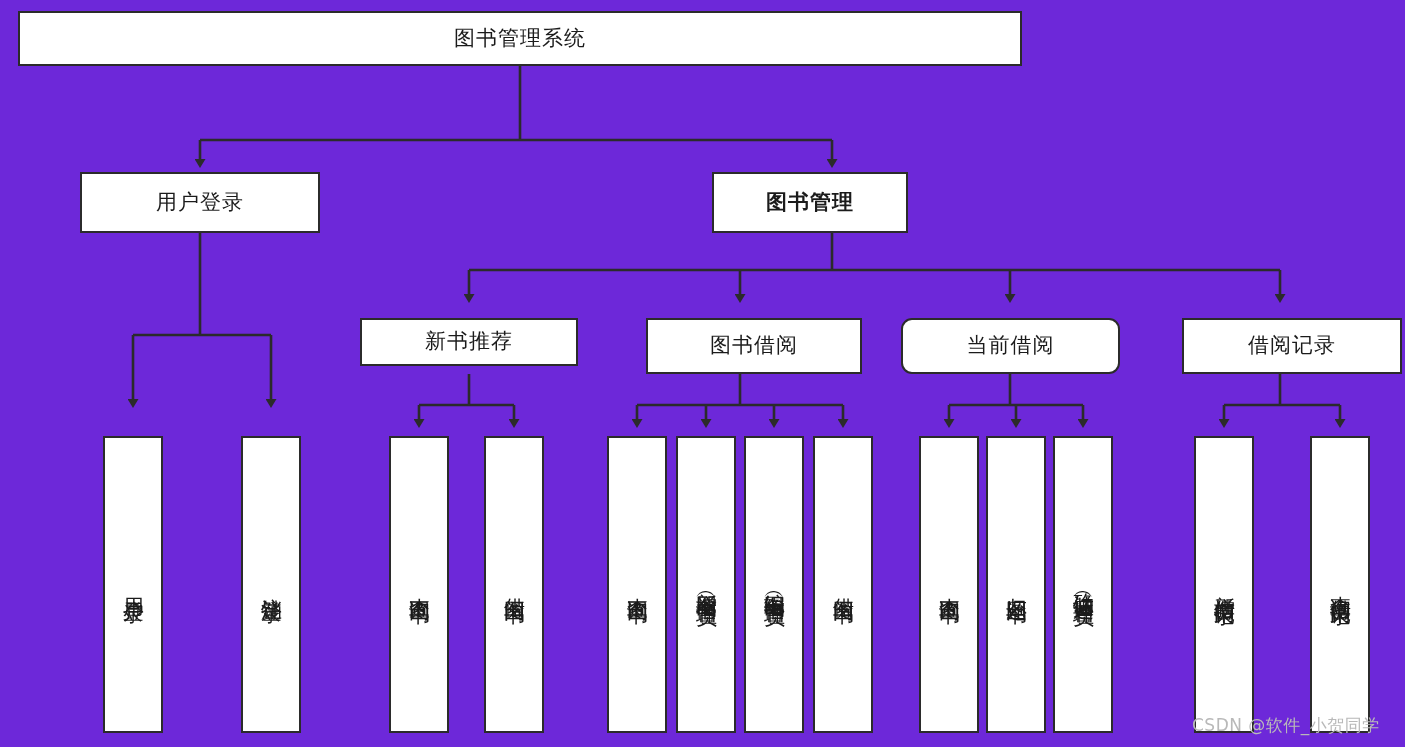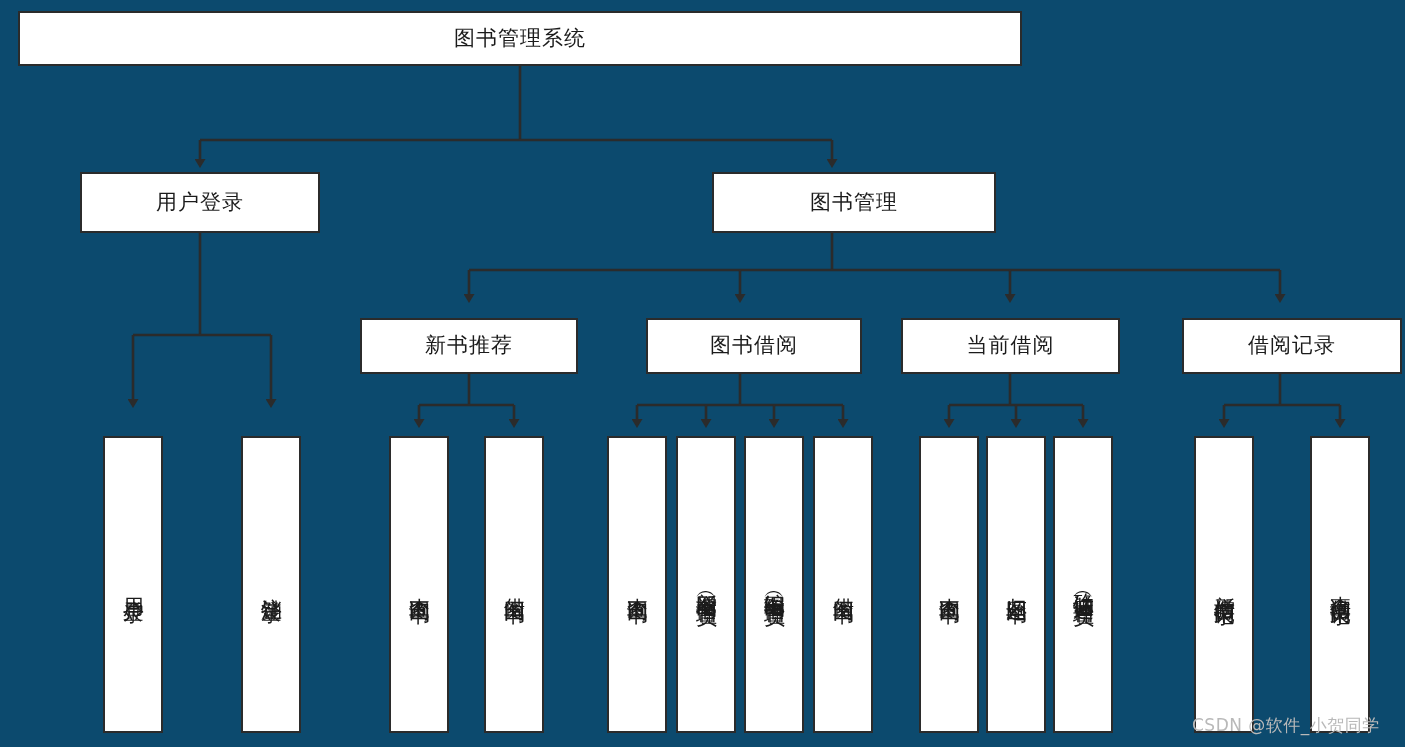--- a/index.html
+++ b/index.html
@@ -7,21 +7,21 @@
     padding: 0;
     background: #ffffff;
   }
   body {
     font-family: "DejaVu Sans", "Liberation Sans", sans-serif;
   }
   #canvas {
     position: relative;
     width: 1405px;
     height: 747px;
-    background: #0c4a6e;
+    background: #6d28d9;
     overflow: hidden;
   }
   svg.connectors {
     position: absolute;
     left: 0;
     top: 0;
     width: 1405px;
     height: 747px;
     pointer-events: none;
   }
@@ -119,31 +119,31 @@
     </g>
   </svg>
 
   <div class="node horizontal" style="left:18px; top:11px; width:1004px; height:55px;">
     <span>图书管理系统</span>
   </div>
 
   <div class="node horizontal" style="left:80px; top:172px; width:240px; height:61px;">
     <span>用户登录</span>
   </div>
-  <div class="node horizontal" style="left:712px; top:172px; width:284px; height:61px;">
+  <div class="node horizontal" style="left:712px; top:172px; width:196px; height:61px;font-weight:bold;">
     <span>图书管理</span>
   </div>
 
-  <div class="node horizontal" style="left:360px; top:318px; width:218px; height:56px;">
+  <div class="node horizontal" style="left:360px; top:318px; width:218px; height:48px;">
     <span>新书推荐</span>
   </div>
   <div class="node horizontal" style="left:632px; top:318px; width:216px; height:56px;margin-left:14px;">
     <span>图书借阅</span>
   </div>
-  <div class="node horizontal" style="left:901px; top:318px; width:219px; height:56px;">
+  <div class="node horizontal" style="left:901px; top:318px; width:219px; height:56px;border-radius:11px;">
     <span>当前借阅</span>
   </div>
   <div class="node horizontal" style="left:1170px; top:318px; width:220px; height:56px;margin-left:12px;">
     <span>借阅记录</span>
   </div>
 
   <div class="node vertical" style="left:103px; top:436px; width:60px; height:297px;">
     <span class="vtext">用户登录</span>
   </div>
   <div class="node vertical" style="left:241px; top:436px; width:60px; height:297px;">

